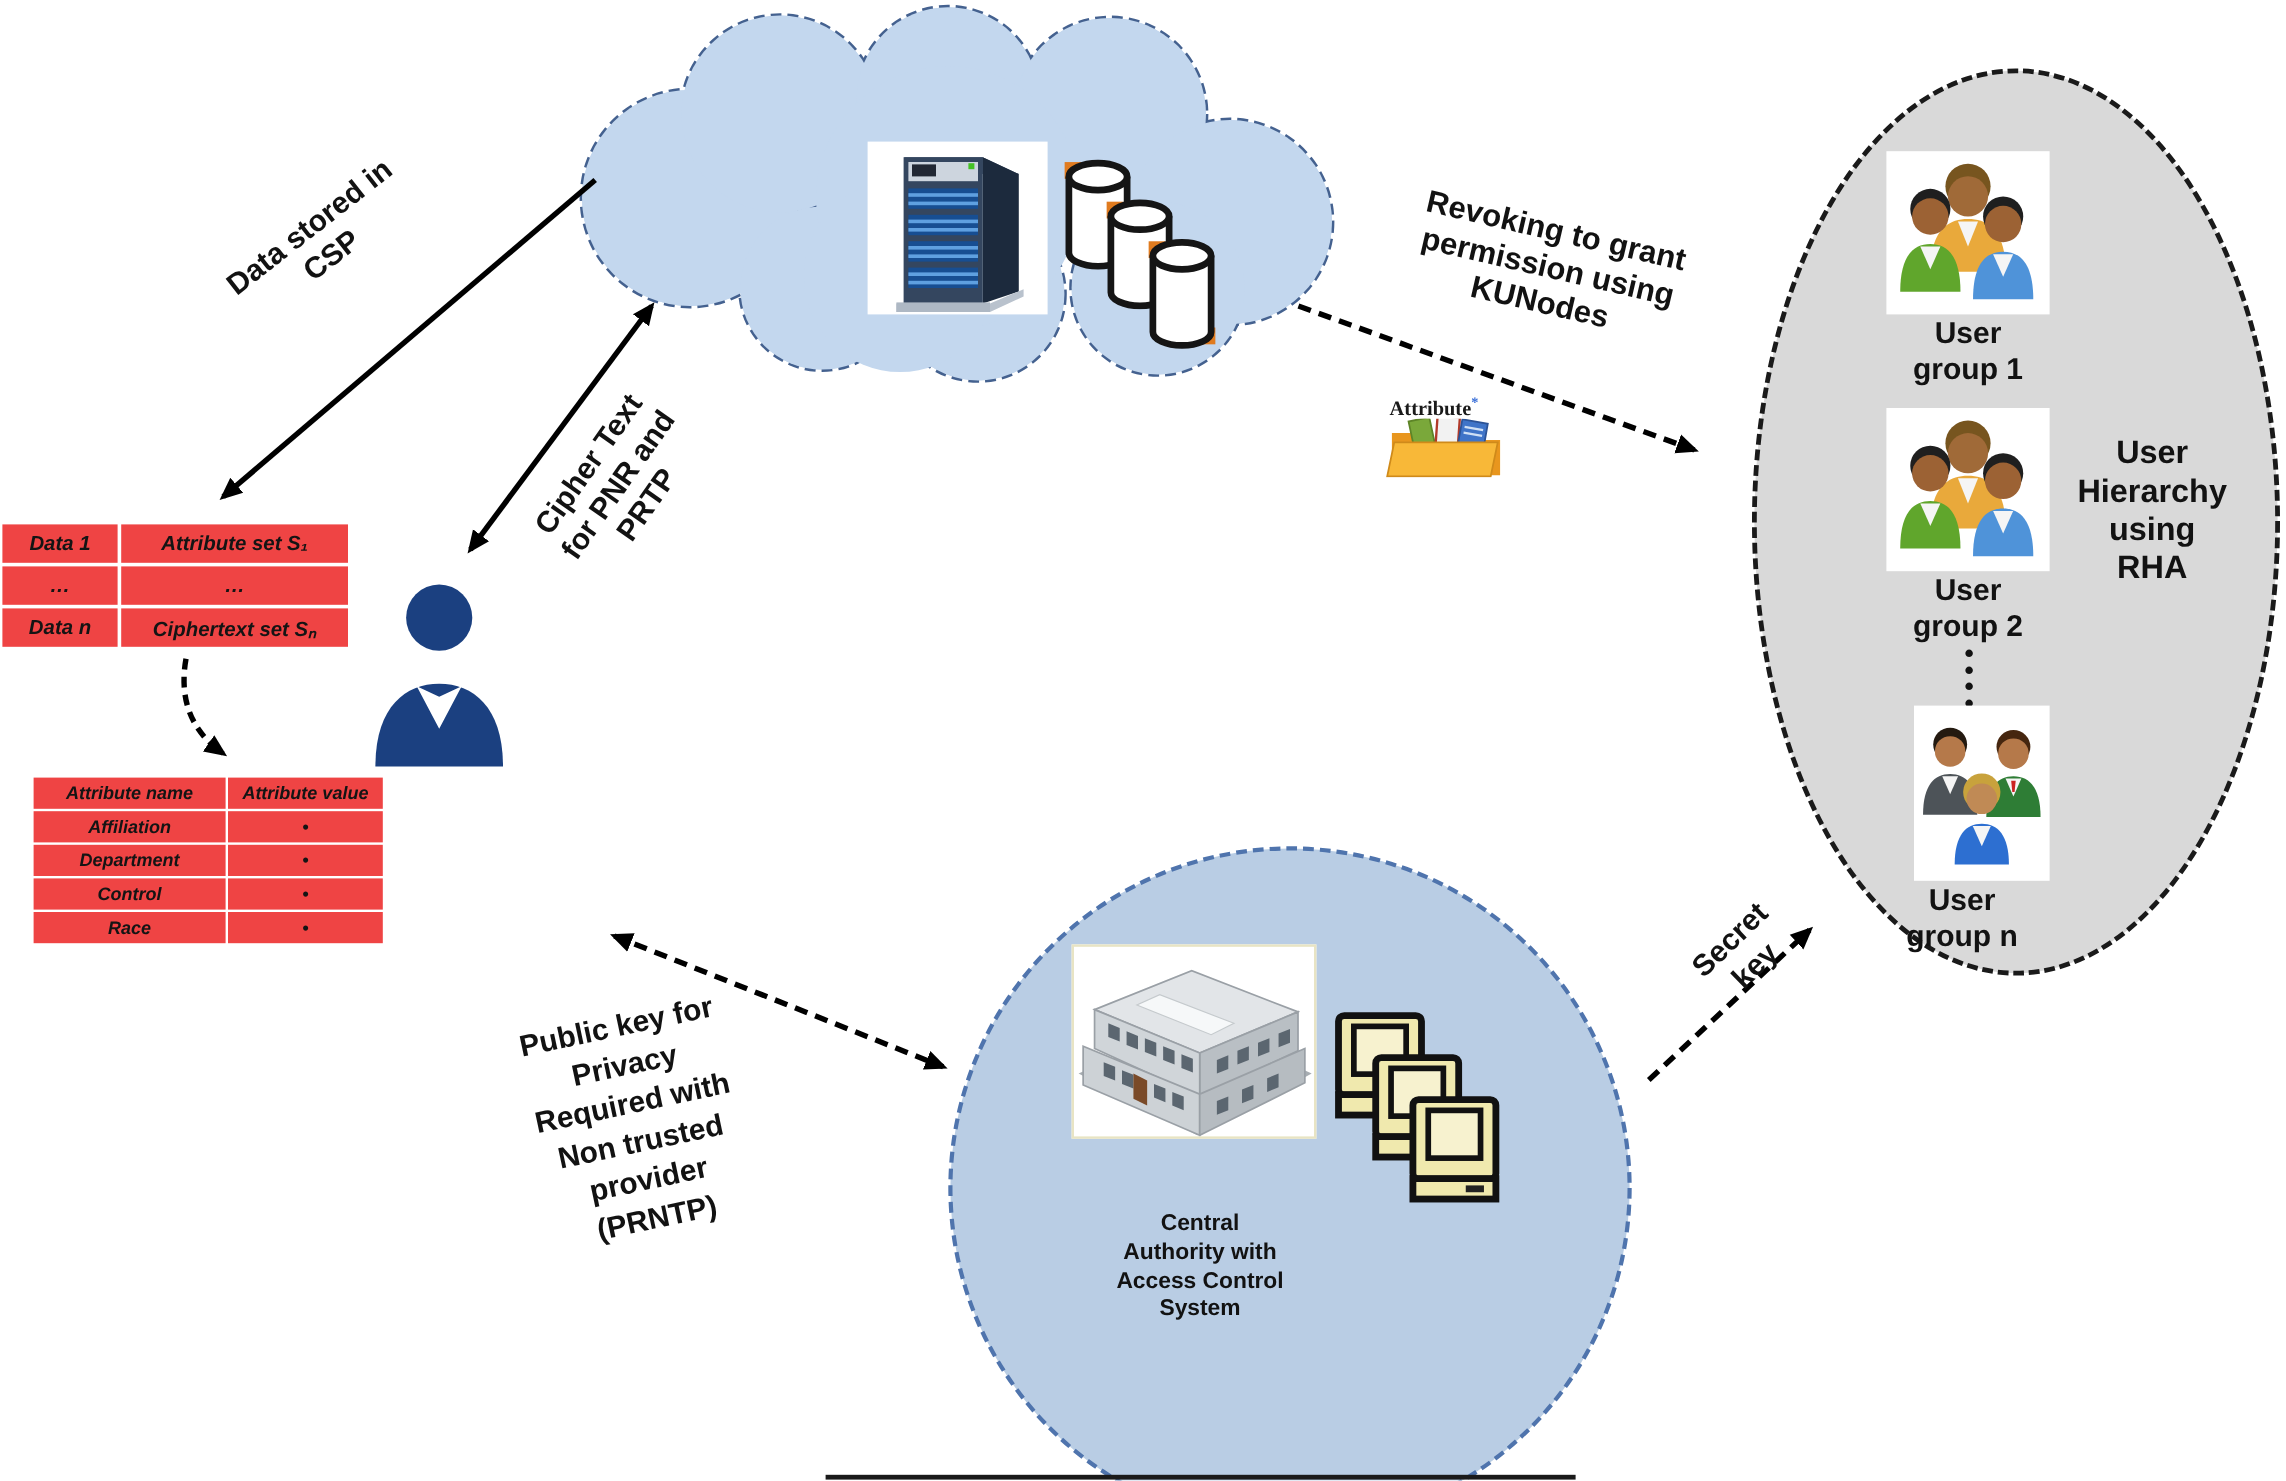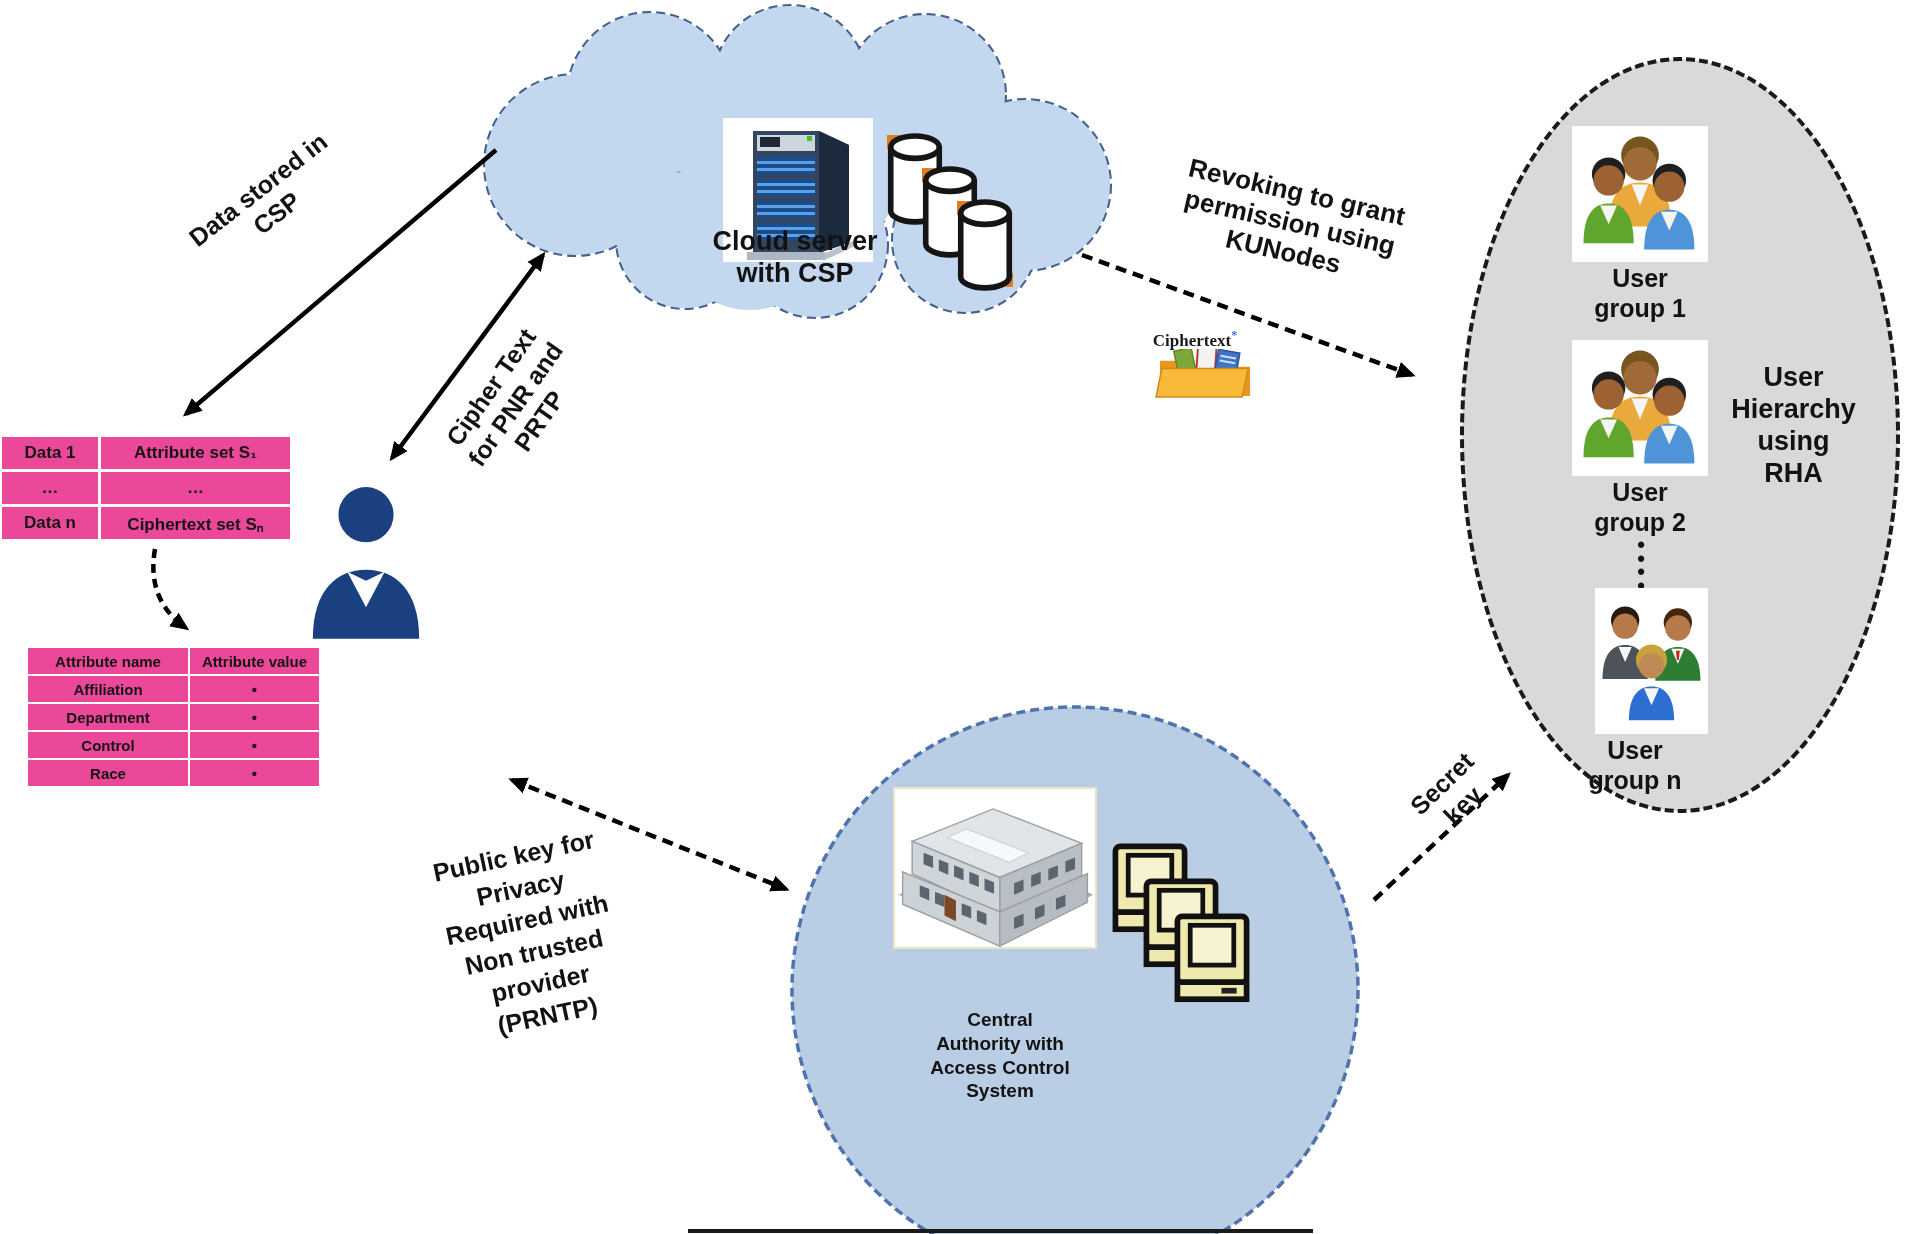--- a/index.html
+++ b/index.html
@@ -4,22 +4,22 @@
 <style>
   html,body{margin:0;padding:0;background:#fff;}
   .canvas{position:relative;width:1905px;height:1234px;background:#ffffff;overflow:hidden;
           font-family:"Liberation Sans", sans-serif;}
   .abs{position:absolute;}
   svg.layer{position:absolute;left:0;top:0;}
   .lbl{font-weight:bold;color:#121212;text-align:center;white-space:pre-line;line-height:1.18;}
   .rot{transform-origin:50% 50%;}
   
   .dgrid{display:grid;gap:3px;}
-  .dgrid .cell{background:#ec4899;display:flex;align-items:center;justify-content:center;
-               font-weight:bold;color:#141414;}
+  .dgrid .cell{background:#ef4444;display:flex;align-items:center;justify-content:center;
+               font-weight:bold;color:#141414;font-style:italic;}
   .t1{grid-template-columns:96px 1fr;grid-auto-rows:32px;font-size:17px;}
   .t2{grid-template-columns:160px 129px;grid-auto-rows:26px;gap:2px;font-size:15px;}
   .iconbox{background:#ffffff;}
   .bldgbox{background:#ffffff;border:2px solid #e8e4c4;}
   .cipherlbl{font-family:"Liberation Serif", serif;font-weight:bold;font-size:17px;color:#1a1a1a;
              text-align:center;}
   .cmark{color:#3a6fd8;font-size:12px;vertical-align:super;font-weight:bold;}
   .dots{font-weight:bold;color:#121212;font-size:22px;line-height:0.62;text-align:center;white-space:pre-line;}
   .botline{background:#1a1a1a;}
 </style>
@@ -145,22 +145,20 @@
     <polygon points="24,134 102,134 130,122 130,128 102,141 24,141" fill="#b9c2cd"></polygon>
     <rect x="24" y="133" width="78" height="8" fill="#aeb8c4"></rect>
   </svg>
 
   <svg class="abs" style="left:885px;top:125px;" width="135" height="170" viewBox="0 0 135 170">
     <use href="#sym-db" x="2" y="6" width="56" height="94"></use>
     <use href="#sym-db" x="37" y="39" width="56" height="94"></use>
     <use href="#sym-db" x="72" y="72" width="56" height="94"></use>
   </svg>
 
-  <div class="abs lbl" style="left:630px;top:226px;width:330px;font-size:27px;">Cloud server
-with CSP</div>
 
   <div class="abs dgrid t1" style="left:2px;top:437px;width:288px;">
     <div class="cell">Data 1</div>
     <div class="cell">Attribute set S₁</div>
     <div class="cell">…</div>
     <div class="cell">…</div>
     <div class="cell">Data n</div>
     <div class="cell">Ciphertext set Sₙ</div>
   </div>
 
@@ -197,21 +195,21 @@
   <div class="abs lbl rot" style="left:408px;top:838px;width:245px;font-size:25px;line-height:1.3;transform:rotate(-12deg);">Public key for
 Privacy
 Required with
 Non trusted
 provider
 (PRNTP)</div>
 
   <div class="abs lbl rot" style="left:1380px;top:765px;width:145px;font-size:25px;transform:rotate(-44deg);">Secret
 key</div>
 
-  <div class="abs cipherlbl" style="left:1125px;top:328px;width:140px;"><span>Ciphertext</span><span class="cmark">*</span></div>
+  <div class="abs cipherlbl" style="left:1125px;top:328px;width:140px;"><span>Attribute</span><span class="cmark">*</span></div>
   <svg class="abs" style="left:1155px;top:349px;" width="100" height="49" viewBox="0 0 100 50">
     <path d="M4,12 h26 l6,6 h60 v30 h-92 z" fill="#e8961e"></path>
     <g transform="rotate(-12 30 10)">
         <rect x="20" y="0" width="18" height="22" fill="#7aa83a" stroke="#5d8427" stroke-width="1.5"></rect>
       </g>
     <g transform="rotate(4 50 10)">
         <rect x="42" y="-2" width="19" height="24" fill="#f2f2f2" stroke="#b23a2a" stroke-width="2"></rect>
       </g>
     <g transform="rotate(10 72 12)">
         <rect x="62" y="2" width="22" height="20" fill="#3f74c8" stroke="#2c5396" stroke-width="1.5"></rect>

